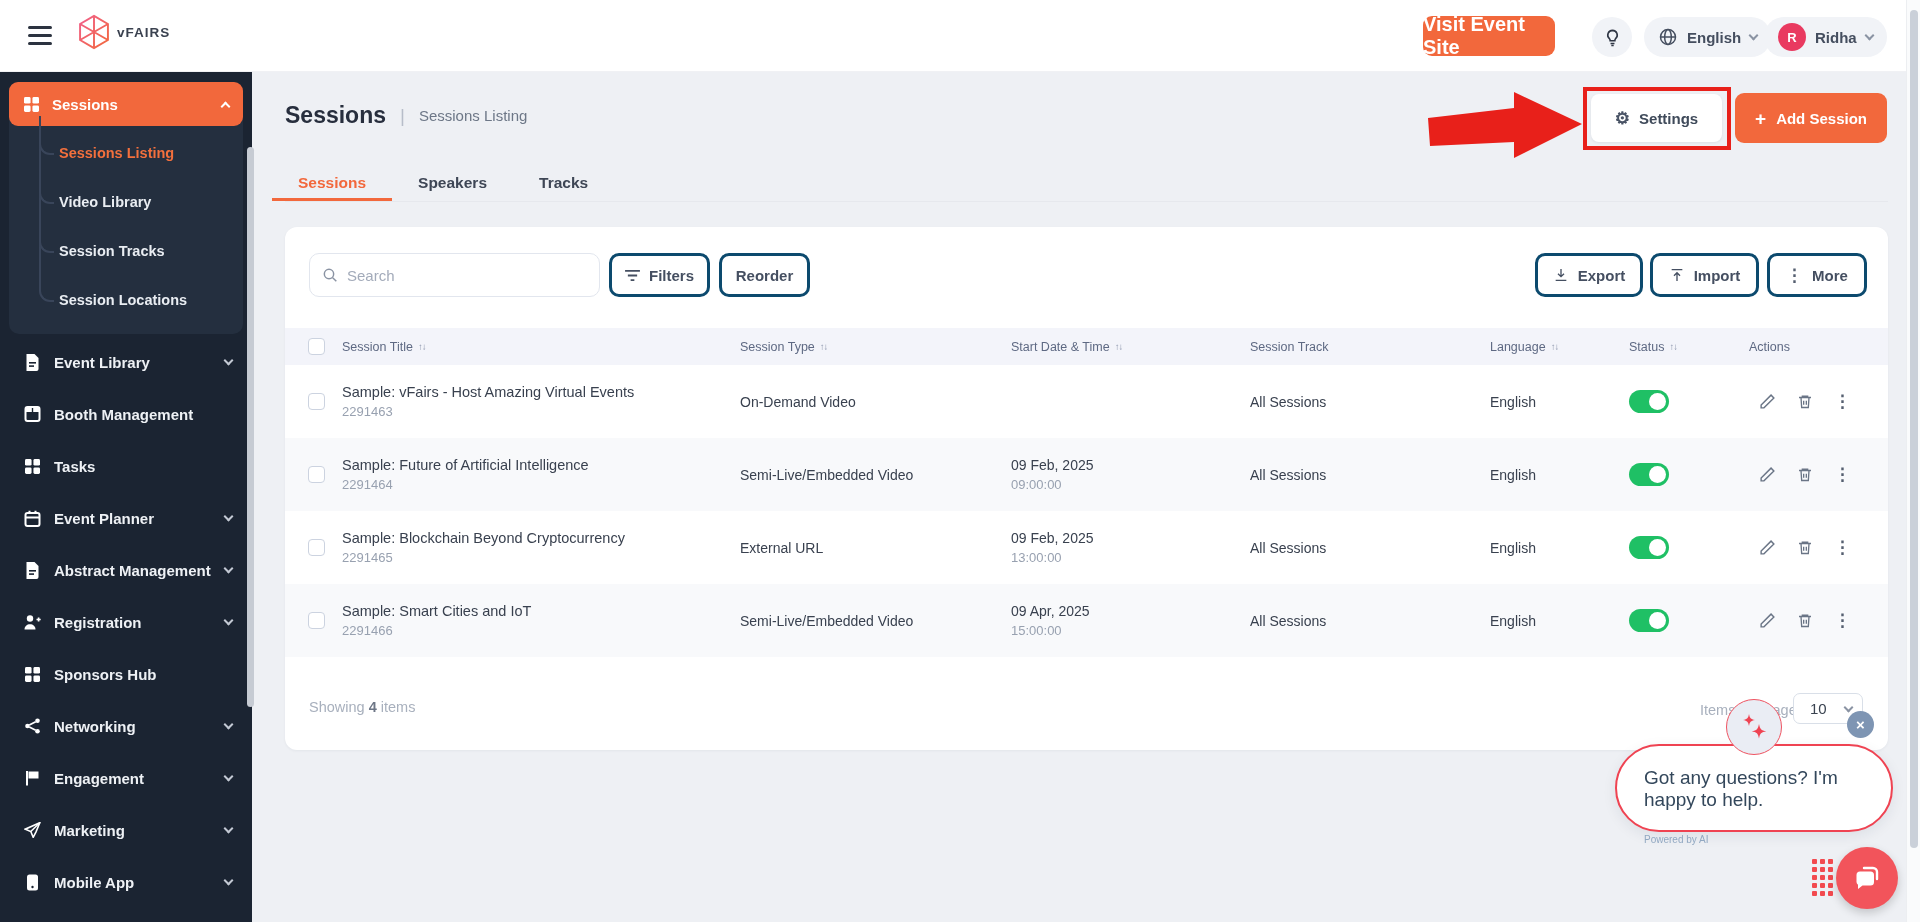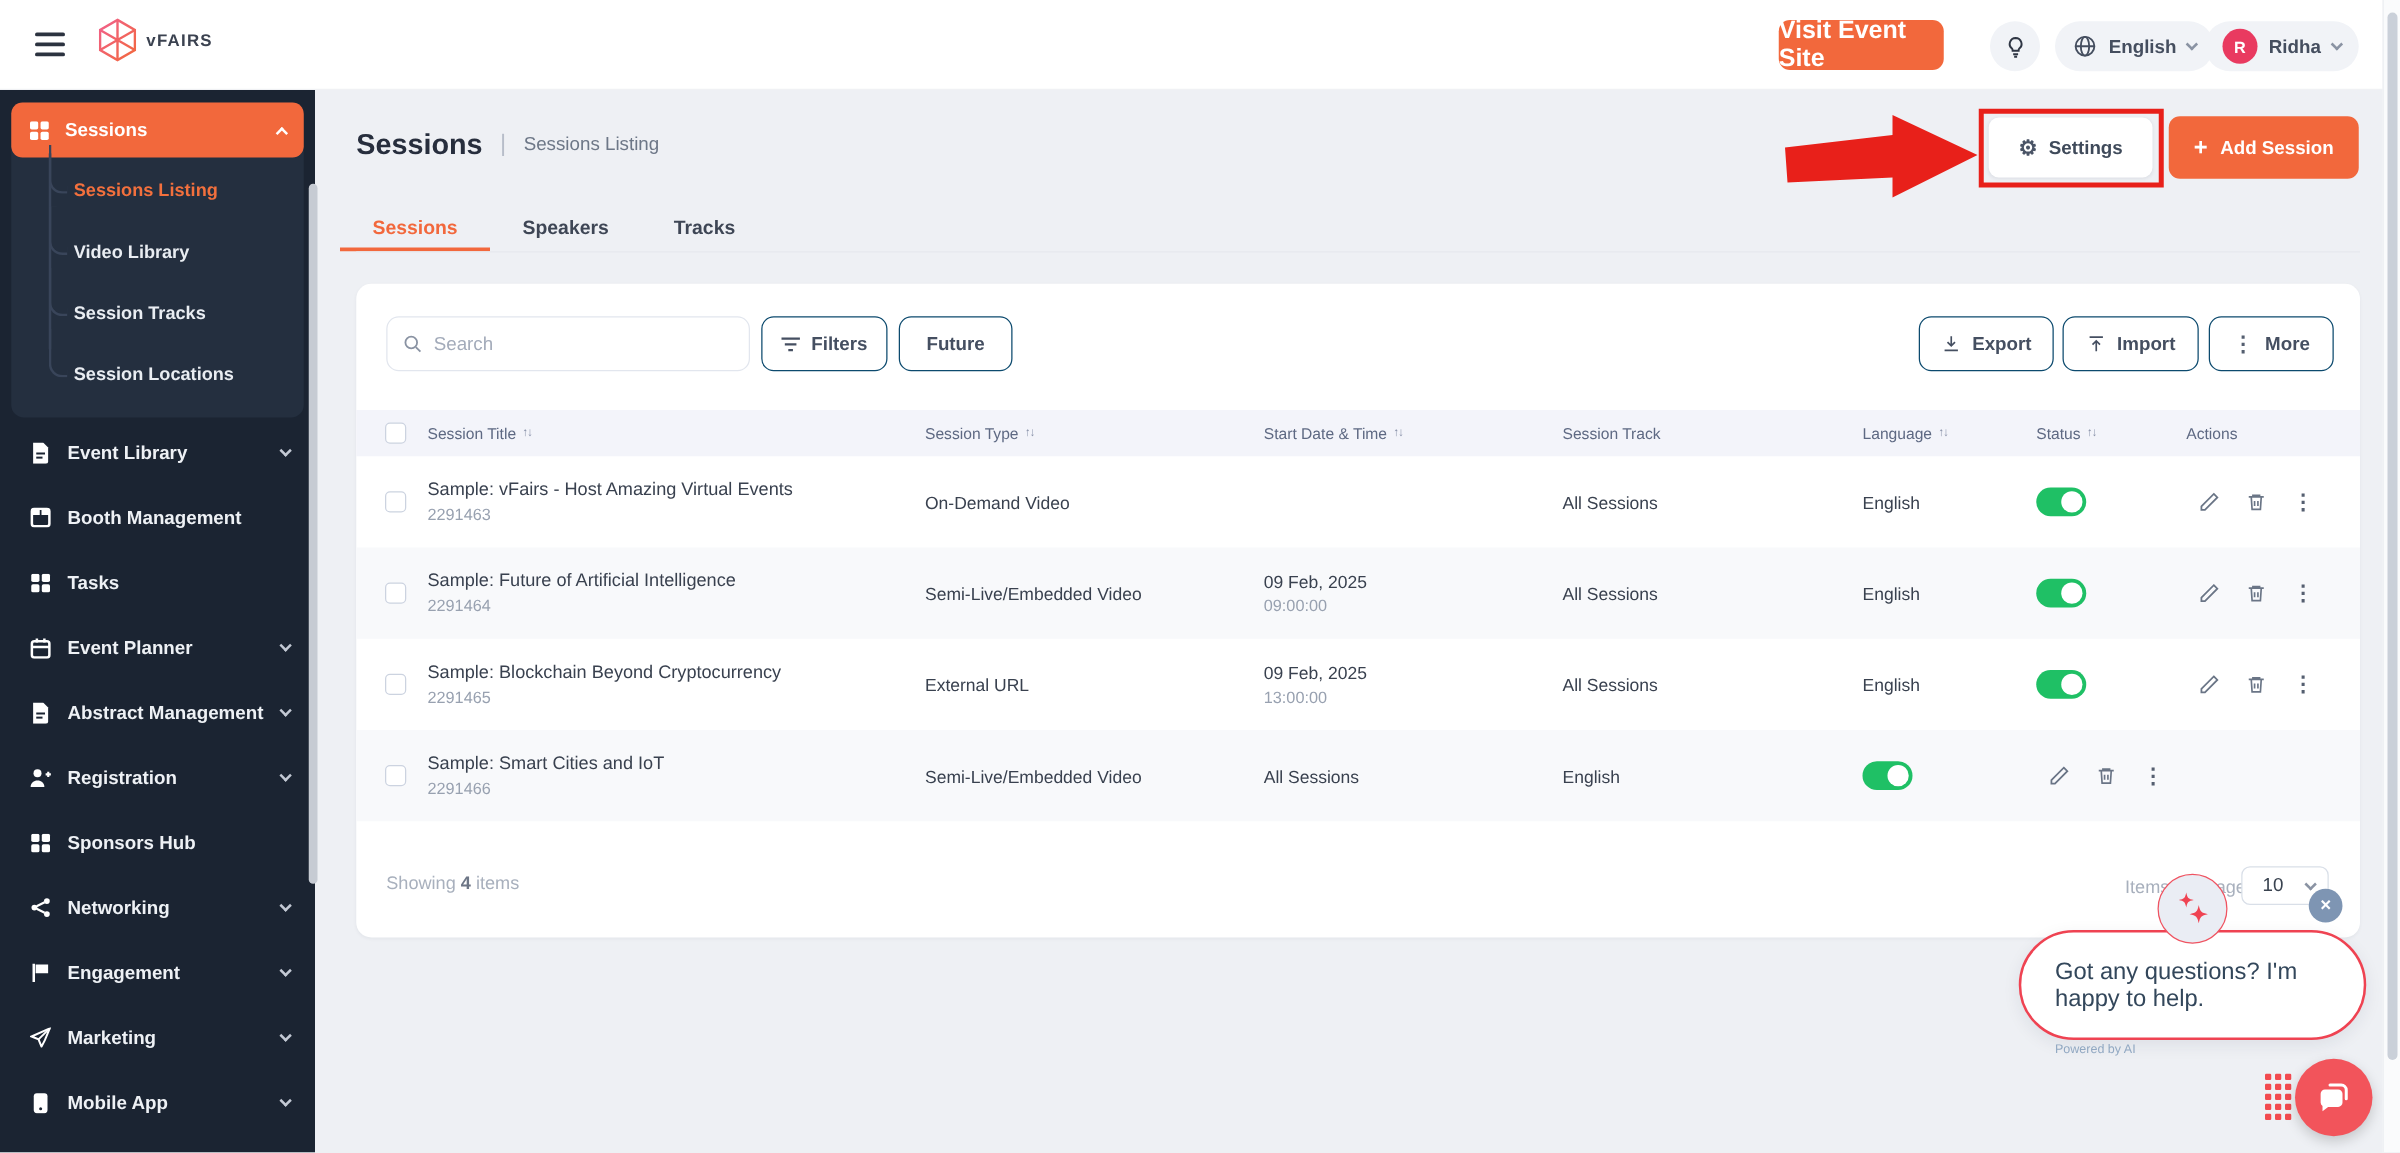--- a/index.html
+++ b/index.html
@@ -48,21 +48,21 @@
 
   .settings-btn { position:absolute; left:1339px; top:22px; width:131px; height:48px; background:#fff; border-radius:8px; box-shadow:0 1px 3px rgba(25,35,60,.08); display:flex; align-items:center; justify-content:center; gap:9px; font-size:15px; font-weight:600; color:#3f4a5a; cursor:pointer; z-index:2; }
   .gear { font-size:17px; color:#4a5466; line-height:1; }
   .red-box { position:absolute; left:1331px; top:15px; width:148px; height:63px; border:4px solid #e8201a; z-index:3; pointer-events:none; }
   .add-btn { position:absolute; left:1483px; top:21px; width:152px; height:50px; background:#f2683c; border-radius:9px; color:#fff; font-size:15px; font-weight:bold; display:flex; align-items:center; justify-content:center; gap:10px; cursor:pointer; }
   .plus { font-size:19px; font-weight:bold; line-height:1; }
   .arrow-svg { position:absolute; left:1160px; top:10px; z-index:4; pointer-events:none; }
 
   
   .card { position:absolute; left:33px; top:155px; width:1603px; height:523px; background:#fff; border-radius:12px; box-shadow:0 1px 3px rgba(20,30,60,.05); }
-  .tbtn { position:absolute; top:26px; height:44px; border:1px solid #0c4a6e; border-radius:10px; background:#fff; display:flex; align-items:center; justify-content:center; gap:9px; font-size:15px; font-weight:600; color:#454f61; cursor:pointer; }
+  .tbtn { position:absolute; top:26px; height:44px; border:3px solid #0c4a6e; border-radius:10px; background:#fff; display:flex; align-items:center; justify-content:center; gap:9px; font-size:15px; font-weight:600; color:#454f61; cursor:pointer; }
   .search-wrap { position:absolute; left:24px; top:26px; width:291px; height:44px; border:1px solid #e2e6ee; border-radius:10px; display:flex; align-items:center; padding:0 12px; gap:9px; }
   .search-wrap input { border:none; outline:none; flex:1; font-size:15px; color:#0f766e; font-family:inherit; background:transparent; }
   .search-wrap input::placeholder { color:#a3abba; }
   .kebab { font-size:17px; font-weight:bold; color:#555f70; line-height:1; letter-spacing:0; }
 
   .trow { display:grid; grid-template-columns:34px 398px 271px 239px 240px 139px 120px 1fr; align-items:center; padding-left:23px; }
   .thead { position:absolute; left:0; top:101px; width:1603px; height:37px; background:#f3f4fa; }
   .thead .hc { font-size:12.5px; color:#5e6983; display:flex; align-items:center; gap:5px; }
   .sort { font-size:9.5px; color:#8b94ab; letter-spacing:-1px; }
   .rows { position:absolute; left:0; top:138px; width:1603px; }
@@ -300,21 +300,21 @@
         </svg>
       <input placeholder="Search" style="">
     </div>
     <div class="tbtn" style="left:324px; width:101px;">
       <svg width="15" height="13" viewBox="0 0 16 14" stroke="#454f61" stroke-width="2">
           <path d="M0 2h16M3 7h10M6 12h4"></path>
         </svg>
       <span>Filters</span>
     </div>
     <div class="tbtn" style="left:434px; width:91px;">
-      <span>Future</span>
+      <span>Reorder</span>
     </div>
     <div class="tbtn" style="left:1250px; width:108px;">
       <svg width="16" height="16" viewBox="0 0 24 24" fill="none" stroke="#454f61" stroke-width="2">
           <path d="M12 3v11M7.5 10L12 14.5 16.5 10M4 20h16"></path>
         </svg>
       <span>Export</span>
     </div>
     <div class="tbtn" style="left:1365px; width:109px;">
       <svg width="16" height="16" viewBox="0 0 24 24" fill="none" stroke="#454f61" stroke-width="2">
           <path d="M12 21V9M7.5 13L12 8.5 16.5 13M4 4h16"></path>
@@ -464,20 +464,24 @@
 
       <div class="drow trow alt">
         <div>
             <div class="cbx"></div>
           </div>
         <div>
             <div class="cell-title">Sample: Smart Cities and IoT</div>
             <div class="cell-id">2291466</div>
           </div>
         <div class="cell">Semi-Live/Embedded Video</div>
+        <div>
+            <div class="cell">09 Apr, 2025</div>
+            <div class="cell-time">15:00:00</div>
+          </div>
         <div class="cell">All Sessions</div>
         <div class="cell">English</div>
         <div>
             <div class="toggle"></div>
           </div>
         <div class="acts">
           <span class="aic">
               <svg width="17" height="17" viewBox="0 0 24 24" fill="none" stroke="#6a7586" stroke-width="2">
                 <path d="M17 3l4 4L7 21H3v-4L17 3z"></path>
               </svg>

